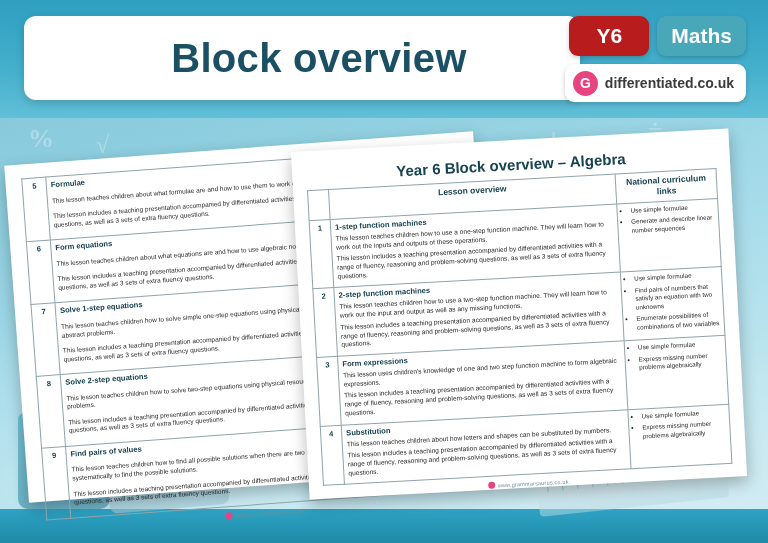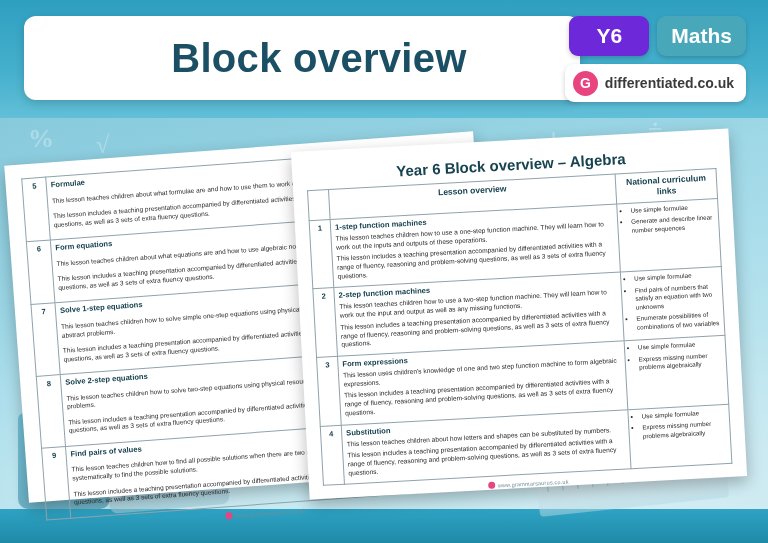--- a/index.html
+++ b/index.html
@@ -62,21 +62,21 @@
     letter-spacing:.3px;
   }
   .badges{position:absolute;right:22px;top:16px;display:flex;flex-direction:column;gap:8px;align-items:flex-end;}
   .badge-row{display:flex;gap:8px;}
   .pill{
     height:40px;min-width:52px;border-radius:9px;color:#fff;
     display:flex;align-items:center;justify-content:center;
     font-size:21px;font-weight:bold;padding:0 14px;
     box-shadow:0 2px 5px rgba(0,0,0,.2);
   }
-  .pill.year{background:#6d28d9;}
+  .pill.year{background:#b91c1c;}
   .pill.subject{background:#49a7ba;}
   .brandbar{
     height:38px;border-radius:9px;background:#ffffff;
     display:flex;align-items:center;gap:7px;padding:0 12px 0 8px;
     box-shadow:0 2px 5px rgba(0,0,0,.2);
   }
   .brand-logo{
     width:25px;height:25px;border-radius:50%;background:#e8447f;
     display:flex;align-items:center;justify-content:center;
     color:#fff;font-size:14px;font-weight:bold;

